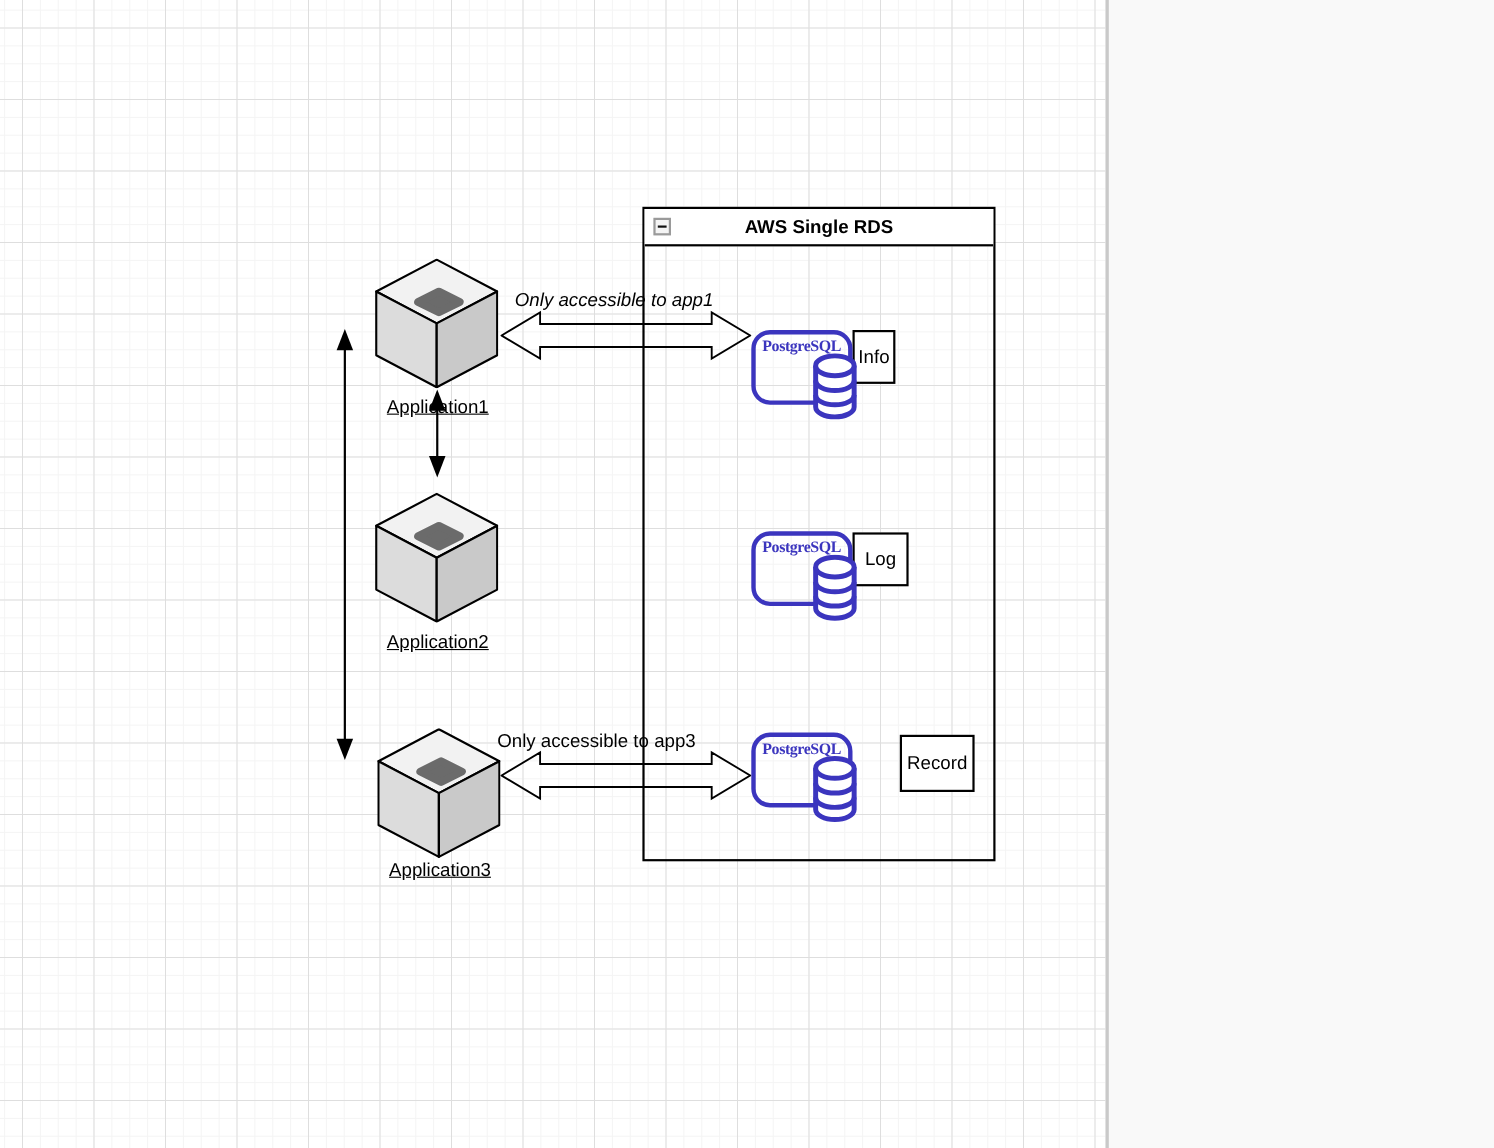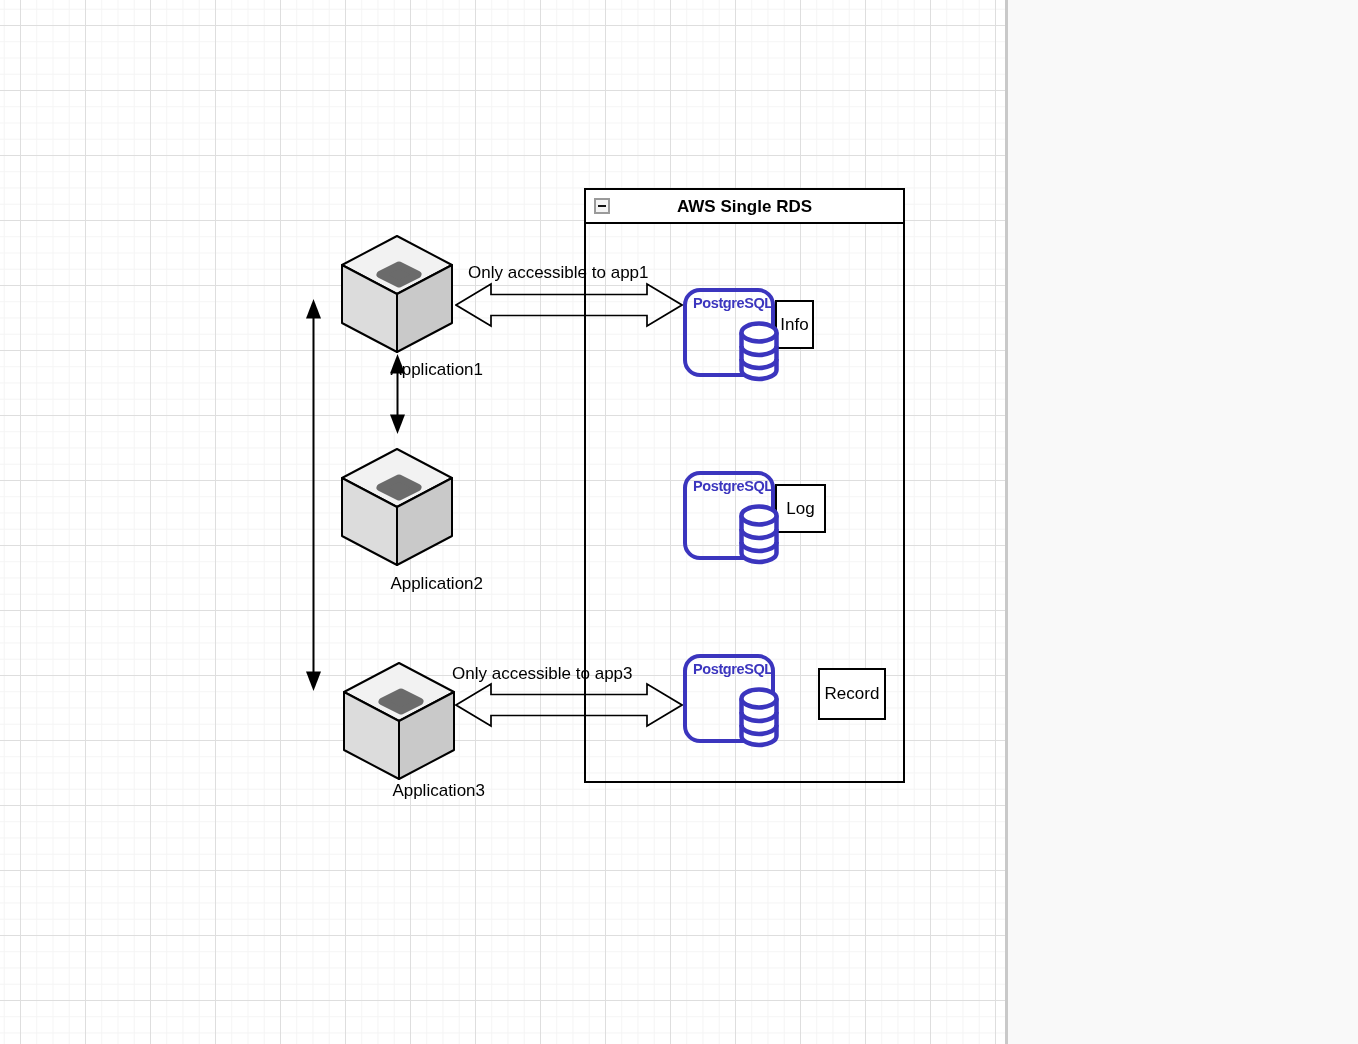--- a/index.html
+++ b/index.html
@@ -47,34 +47,34 @@
     position:absolute;left:8px;top:8px;width:16px;height:16px;
     border:2px solid #9a9a9a;background:#f4f4f4;
   }
   .collapse-box .minus{
     position:absolute;left:2px;top:5px;width:8px;height:2px;background:#111;
   }
 
   
   .app-node{position:absolute;width:112px;height:118px;}
   .app-label{
-    position:absolute;width:170px;text-align:right;
-    font-size:17px;color:#000;z-index:5;
+    position:absolute;width:170px;text-align:center;
+    font-size:17px;color:#000;z-index:5;text-decoration:underline;
   }
   .cube-top{fill:var(--cube-top);stroke:var(--outline);stroke-width:2;stroke-linejoin:round;}
   .cube-left{fill:var(--cube-left);stroke:var(--outline);stroke-width:2;stroke-linejoin:round;}
   .cube-right{fill:var(--cube-right);stroke:var(--outline);stroke-width:2;stroke-linejoin:round;}
   .cube-hole{fill:var(--cube-hole);stroke:var(--cube-hole);stroke-width:7;stroke-linejoin:round;}
 
   
   .db-group{position:absolute;width:165px;height:100px;}
   .pg-box{
-    position:absolute;left:0;top:0;width:92px;height:89px;
+    position:absolute;left:0;top:12px;width:92px;height:68px;
     border:4.5px solid var(--postgres-blue);border-radius:17px;
-    background:transparent;z-index:2;
+    background:transparent;z-index:2;font-family:Liberation Serif, serif;
   }
   .pg-engine{
     position:absolute;left:6px;top:3px;white-space:nowrap;
     font-size:14.5px;font-weight:bold;letter-spacing:-0.4px;
     color:var(--postgres-blue);
   }
   .db-cyl{position:absolute;left:54px;top:33px;z-index:4;}
   .cyl-fill{fill:#ffffff;stroke:var(--postgres-blue);stroke-width:4.5;}
   .cyl-line{fill:none;stroke:var(--postgres-blue);stroke-width:4.5;}
   .db-name{
@@ -146,21 +146,21 @@
     <svg width="112" height="118" viewBox="0 0 112 118">
       <polygon class="cube-top" points="56,1 111,30 56,59 1,30"></polygon>
       <polygon class="cube-left" points="1,30 56,59 56,117 1,88"></polygon>
       <polygon class="cube-right" points="111,30 56,59 56,117 111,88"></polygon>
       <polygon class="cube-hole" points="58,30 77,39.5 58,49 39,39.5"></polygon>
     </svg>
   </div>
   <div class="app-label" style="left:315px;top:781px;">Application3</div>
 
   <div class="conn" style="left:455px;top:263px;">
-    <div class="conn-label" style="left:13px;">Only accessible to app1</div>
+    <div class="conn-label" style="left:13px;font-style:italic;">Only accessible to app1</div>
     <svg class="conn-arrow" style="top:19px;" width="228" height="46" viewBox="0 0 228 46">
       <polygon class="block-arrow" points="1,23 36,2 36,12.5 192,12.5 192,2 227,23 192,44 192,33.5 36,33.5 36,44"></polygon>
     </svg>
   </div>
 
 
   <div class="conn" style="left:455px;top:664px;">
     <div class="conn-label" style="left:-3px;">Only accessible to app3</div>
     <svg class="conn-arrow" style="top:18px;" width="228" height="46" viewBox="0 0 228 46">
       <polygon class="block-arrow" points="1,23 36,2 36,12.5 192,12.5 192,2 227,23 192,44 192,33.5 36,33.5 36,44"></polygon>

